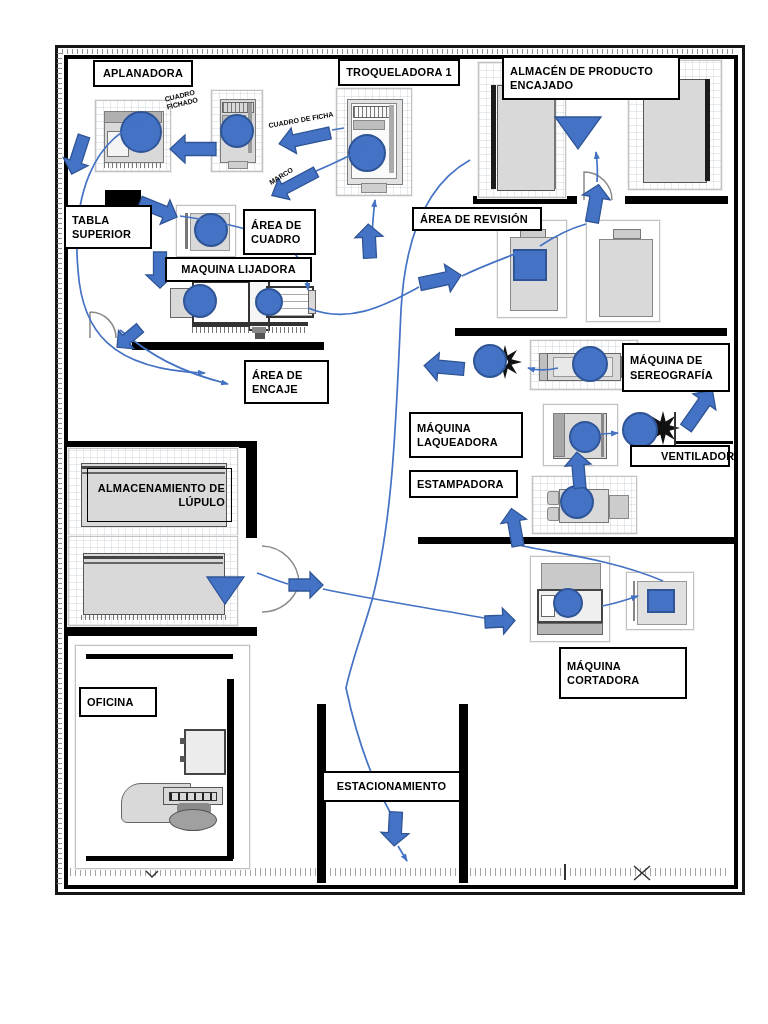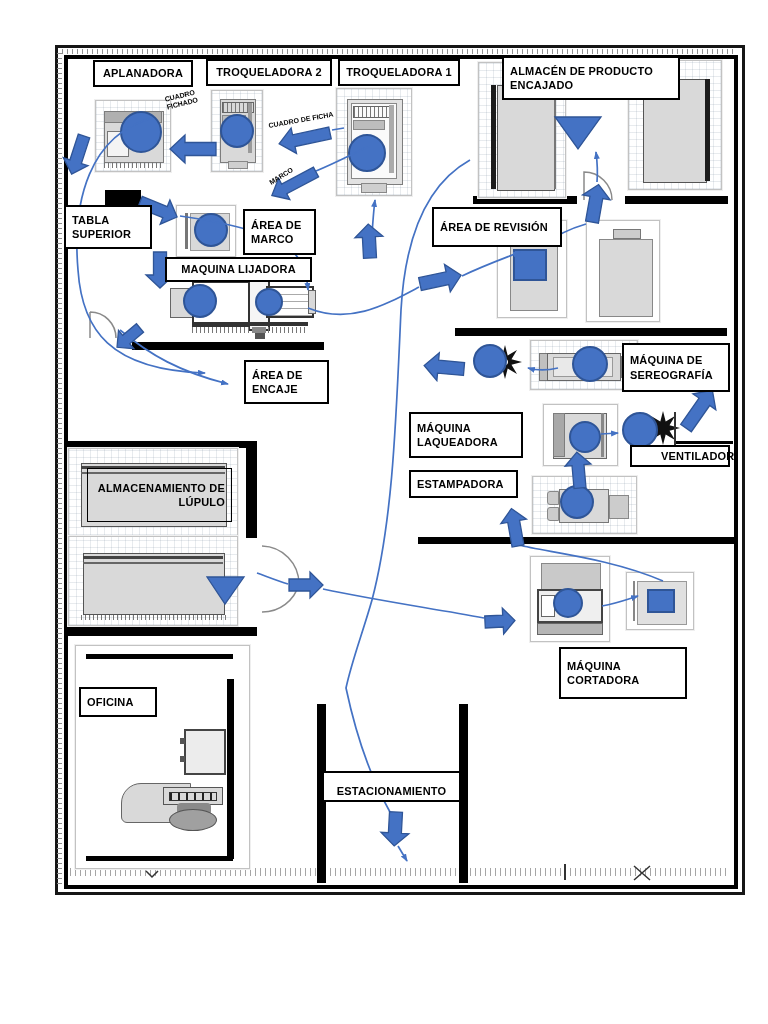--- a/index.html
+++ b/index.html
@@ -254,37 +254,34 @@
     <g stroke="#333" stroke-width="1.5" fill="none">
       <path d="M146,871 L152,877 L158,871"></path>
       <path d="M634,866 L650,880 M650,866 L634,880"></path>
       <path d="M565,864 L565,880" stroke-width="2"></path>
     </g>
   </svg>
 
   <div class="lbl center" style="left:93px;top:60px;width:100px;height:27px;">
       <span>APLANADORA</span>
     </div>
-  <div class="lbl center" style="left:206px;top:59px;width:126px;height:27px;">
-      <span>TROQUELADORA 2</span>
-    </div>
   <div class="lbl center" style="left:338px;top:59px;width:122px;height:27px;">
       <span>TROQUELADORA 1</span>
     </div>
   <div class="lbl" style="left:482px;top:56px;width:178px;height:44px;margin-left:20px;">
       <span>ALMACÉN DE PRODUCTO ENCAJADO</span>
     </div>
-  <div class="lbl" style="left:432px;top:207px;width:130px;height:40px;">
+  <div class="lbl" style="left:412px;top:207px;width:130px;height:24px;">
       <span>ÁREA DE REVISIÓN</span>
     </div>
   <div class="lbl" style="left:64px;top:205px;width:88px;height:44px;">
       <span>TABLA SUPERIOR</span>
     </div>
   <div class="lbl" style="left:243px;top:209px;width:73px;height:46px;">
-      <span>ÁREA DE MARCO</span>
+      <span>ÁREA DE CUADRO</span>
     </div>
   <div class="lbl center" style="left:165px;top:257px;width:147px;height:25px;">
       <span>MAQUINA LIJADORA</span>
     </div>
   <div class="lbl" style="left:622px;top:343px;width:108px;height:49px;">
       <span>MÁQUINA DE SEREOGRAFÍA</span>
     </div>
   <div class="lbl" style="left:244px;top:360px;width:85px;height:44px;">
       <span>ÁREA DE ENCAJE</span>
     </div>
@@ -299,21 +296,21 @@
     </div>
   <div class="lbl clear" style="left:87px;top:468px;width:145px;height:54px;border-width:1.5px;">
       <span>ALMACENAMIENTO DE LÚPULO</span>
     </div>
   <div class="lbl" style="left:529px;top:647px;width:128px;height:52px;margin-left:30px;">
       <span>MÁQUINA CORTADORA</span>
     </div>
   <div class="lbl" style="left:79px;top:687px;width:78px;height:30px;">
       <span>OFICINA</span>
     </div>
-  <div class="lbl center" style="left:322px;top:771px;width:139px;height:31px;align-items:flex-end;">
+  <div class="lbl center" style="left:322px;top:771px;width:139px;height:31px;">
       <span>ESTACIONAMIENTO</span>
     </div>
 
   <div class="minilbl" style="left:164px;top:96px;width:42px;white-space:normal;transform:rotate(-14deg);"><span>CUADRO FICHADO</span></div>
   <div class="minilbl" style="left:268px;top:122px;transform:rotate(-10deg);"><span>CUADRO DE FICHA</span></div>
   <div class="minilbl" style="left:268px;top:180px;transform:rotate(-32deg);"><span>MARCO</span></div>
 
 </div>
 
 </body></html>

